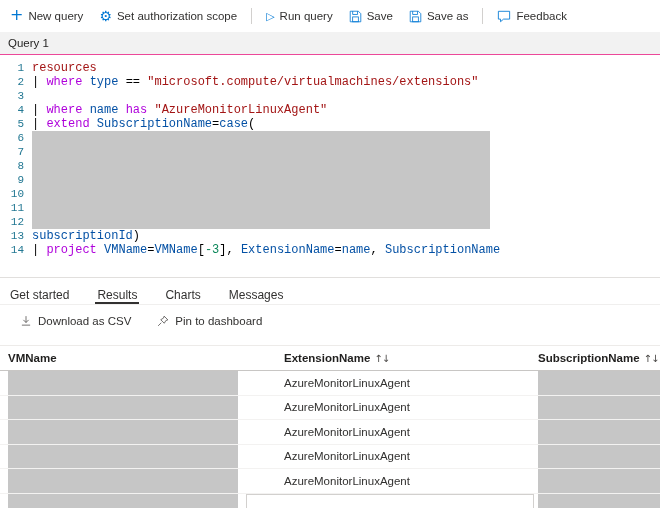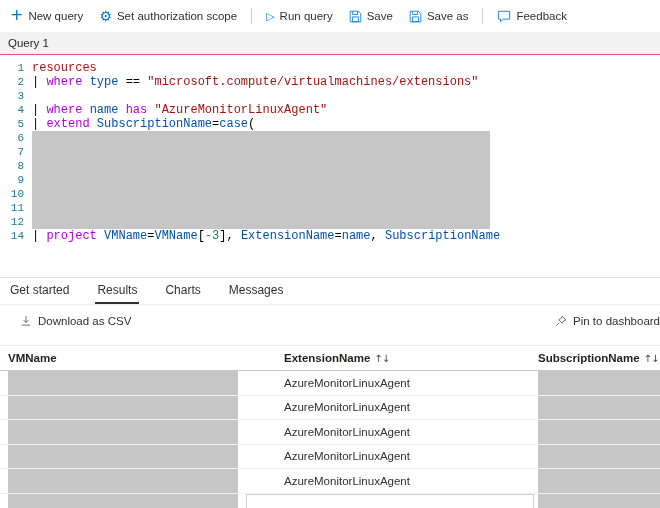--- a/index.html
+++ b/index.html
@@ -37,25 +37,25 @@
   .tk-fn    { color: var(--c-fn, #0451a5); }
   .tk-str   { color: var(--c-str, #a31515); }
   .tk-table { color: var(--c-table, #a31515); margin-top: 36px; }
   .tk-num   { color: var(--c-num, #098658); }
   .tk-plain { color: var(--c-plain, #000); }
   .ed-redact { position: absolute; left: 32px; top: 76px; width: 458px; height: 98px; background: var(--redact, #c6c6c6); }
 
   
   .pivots { display: flex; gap: 24px; align-items: stretch; padding: 0 8px; height: 28px;
             border-top: 1px solid #e1dfdd; border-bottom: 1px solid #f0efee; font-size: 12px; }
-  .pivot { display: flex; align-items: center; padding: 0 2px; border-bottom: 2px solid transparent; cursor: pointer; color: #323130; }
+  .pivot { display: flex; align-items: flex-end; padding: 0 2px; border-bottom: 2px solid transparent; cursor: pointer; color: #323130; }
   .pivot.active { border-bottom-color: #323130; font-weight: 400; }
 
   
-  .rescmds { display: flex; gap: 26px; align-items: center; height: 24px; margin: 4px 0 0 20px; font-size: 11.5px; justify-content: space-between; }
+  .rescmds { display: flex; gap: 26px; align-items: center; height: 24px; margin: 4px 0 0 20px; font-size: 11.5px; }
   .rescmd { display: inline-flex; align-items: center; gap: 6px; background: none; border: none; font: inherit; color: #323130; cursor: pointer; }
   .rescmd .ic { color: #484644; }
 
   
   .grid { margin-top: 12px; font-size: 11.5px; }
   .ghead { display: grid; grid-template-columns: 272px 254px 134px; height: 26px; align-items: center;
            border-top: 1px solid #edebe9; border-bottom: 1px solid #c8c6c4; font-weight: 700; color: #201f1e; }
   .gh { display: flex; align-items: center; gap: 4px; }
   .gh.c1 { padding-left: 8px; }
   .gh.c2, .gh.c3 { padding-left: 12px; cursor: pointer; }
@@ -168,20 +168,24 @@
         </div>
         <div class="ed-line">
           <span class="ln">11</span>
           <span class="code"></span>
         </div>
         <div class="ed-line">
           <span class="ln">12</span>
           <span class="code"></span>
         </div>
         <div class="ed-line">
+          <span class="ln">13</span>
+          <span class="code"><span class="tk-ident">subscriptionId</span><span class="tk-plain">)</span></span>
+        </div>
+        <div class="ed-line">
           <span class="ln">14</span>
           <span class="code"><span class="tk-plain">| </span><span class="tk-kw">project</span><span class="tk-plain"> </span><span class="tk-ident">VMName</span><span class="tk-plain">=</span><span class="tk-ident">VMName</span><span class="tk-plain">[</span><span class="tk-num">-3</span><span class="tk-plain">], </span><span class="tk-ident">ExtensionName</span><span class="tk-plain">=</span><span class="tk-ident">name</span><span class="tk-plain">, </span><span class="tk-ident">SubscriptionName</span></span>
         </div>
       </div>
     <div class="ed-redact"></div>
   </div>
 
   <div class="pivots">
     <div class="pivot">
         <span>Get started</span>

